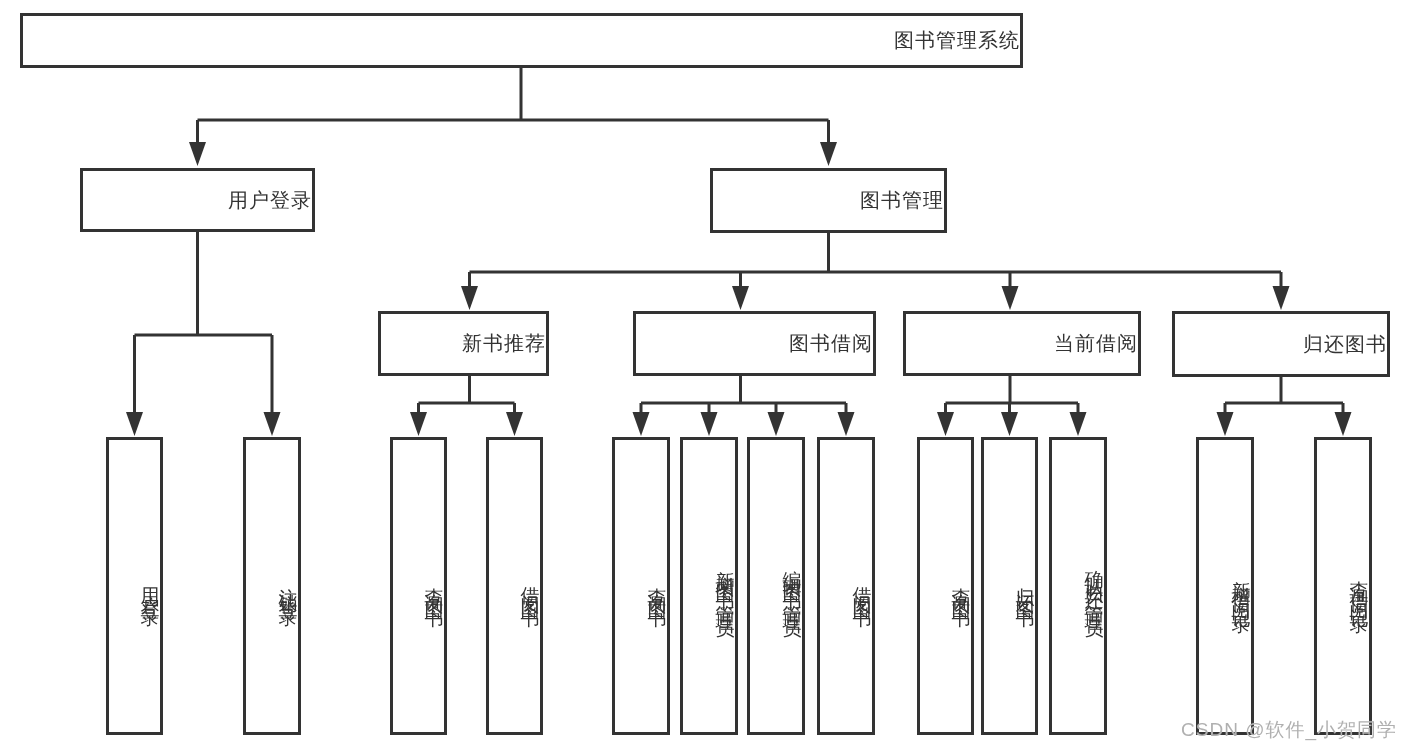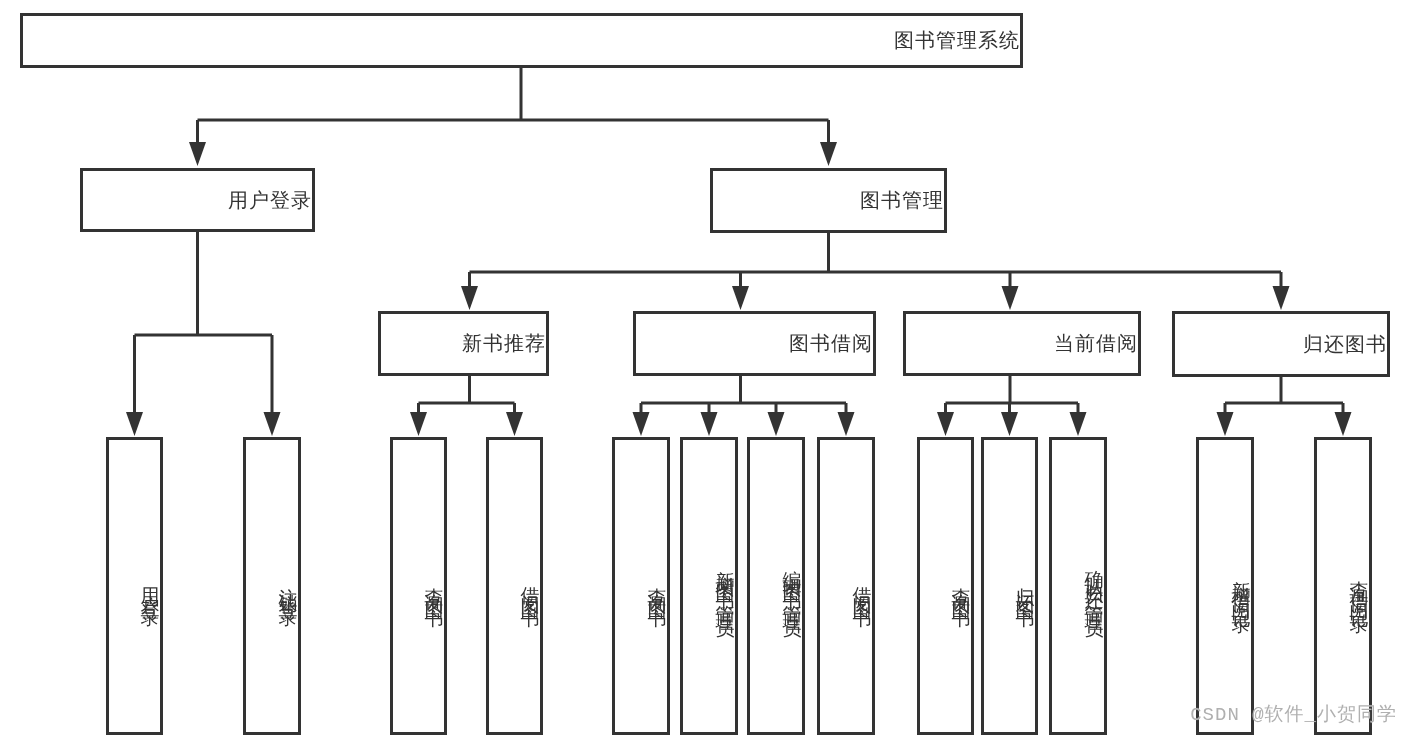--- a/index.html
+++ b/index.html
@@ -29,25 +29,24 @@
   .hnode span{font-size:20px;letter-spacing:1px;white-space:nowrap;}
   .vnode .vtext{
     writing-mode:vertical-rl;
     text-orientation:mixed;
     font-size:19px;
     letter-spacing:7px;
     line-height:1.1;
     white-space:nowrap;
   }
   .watermark{
-    position:absolute;right:8px;bottom:20px;
+    position:absolute;right:8px;bottom:4px;
     font-size:19px;color:var(--watermark);
     letter-spacing:1px;white-space:nowrap;z-index:5;
     text-shadow:0 0 1px rgba(255,255,255,.6);
-    font-family:Liberation Mono, monospace;
   }
 </style>
 </head>
 <body>
 
 <div class="canvas">
 
   <svg class="wires" width="1405" height="747" viewBox="0 0 1405 747" aria-hidden="true">
 
     <path d="M521 68 V120 M197.5 120 H828.5 M197.5 120 V146 M828.5 120 V146"></path>

